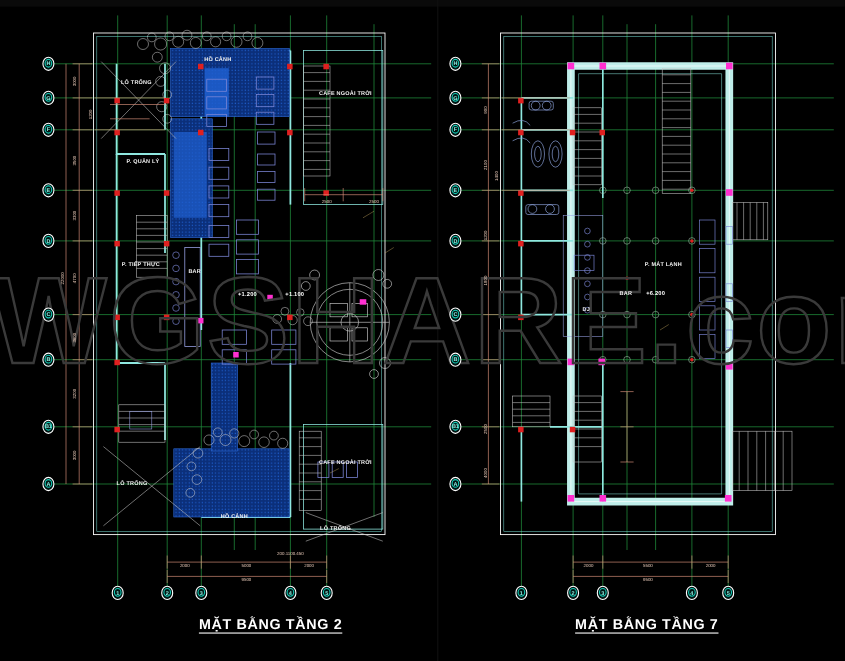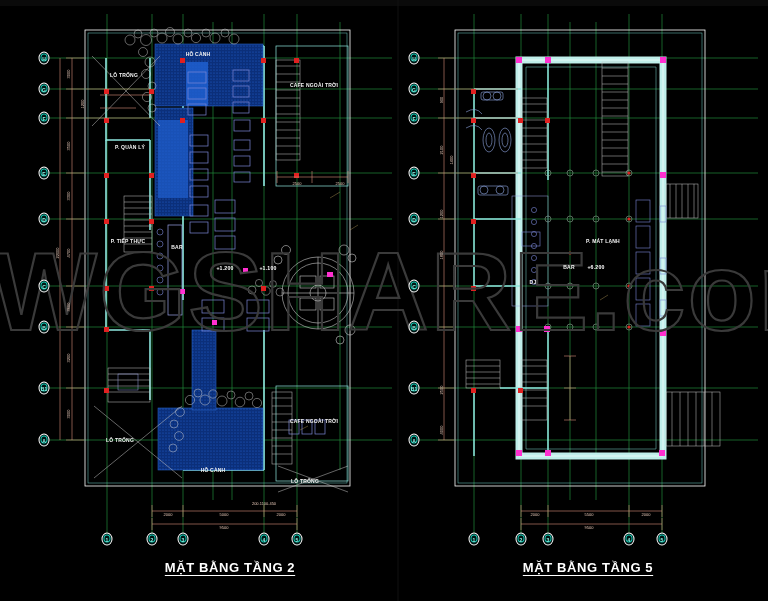--- a/index.html
+++ b/index.html
@@ -801,16 +801,16 @@
       <div class="ell2"></div>
       <div class="txt">B1</div>
     </div>
     <div class="bub" style="left:414px;top:440px">
       <div class="ell"></div>
       <div class="ell2"></div>
       <div class="txt">A</div>
     </div>
   </div>
 
-  <div class="plan-title" style="left:230px;top:560px;transform:translateX(-50%)">MẶT BẰNG TẦNG 2</div>
-  <div class="plan-title" style="left:588px;top:560px;transform:translateX(-50%)">MẶT BẰNG TẦNG 5</div>
+  <div class="plan-title" style="left:246px;top:560px;transform:translateX(-50%)">MẶT BẰNG TẦNG 2</div>
+  <div class="plan-title" style="left:588px;top:560px;transform:translateX(-50%)">MẶT BẰNG TẦNG 7</div>
 
 </div>
 
 </body></html>

